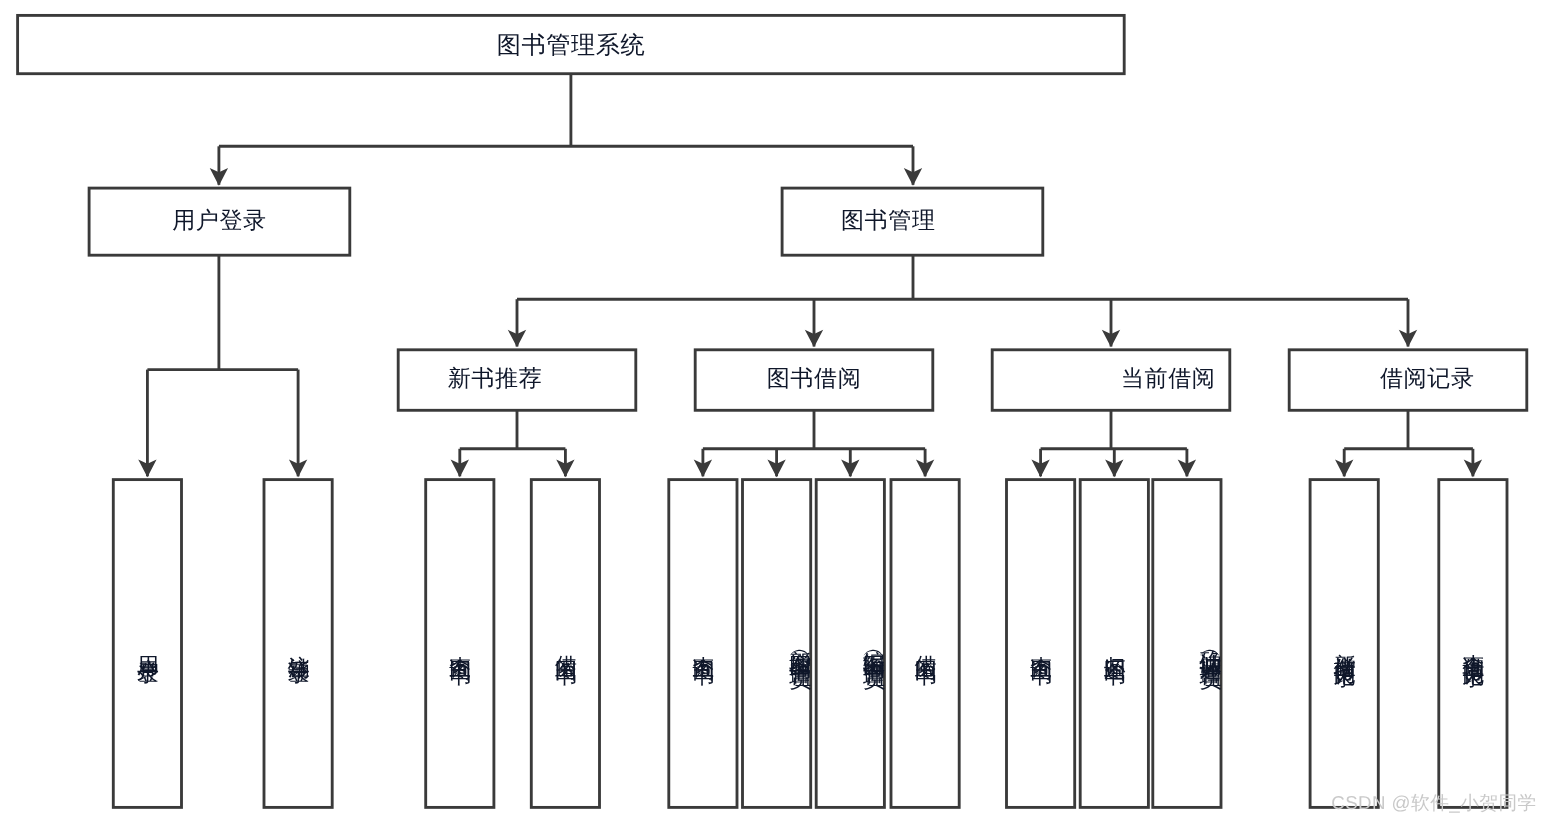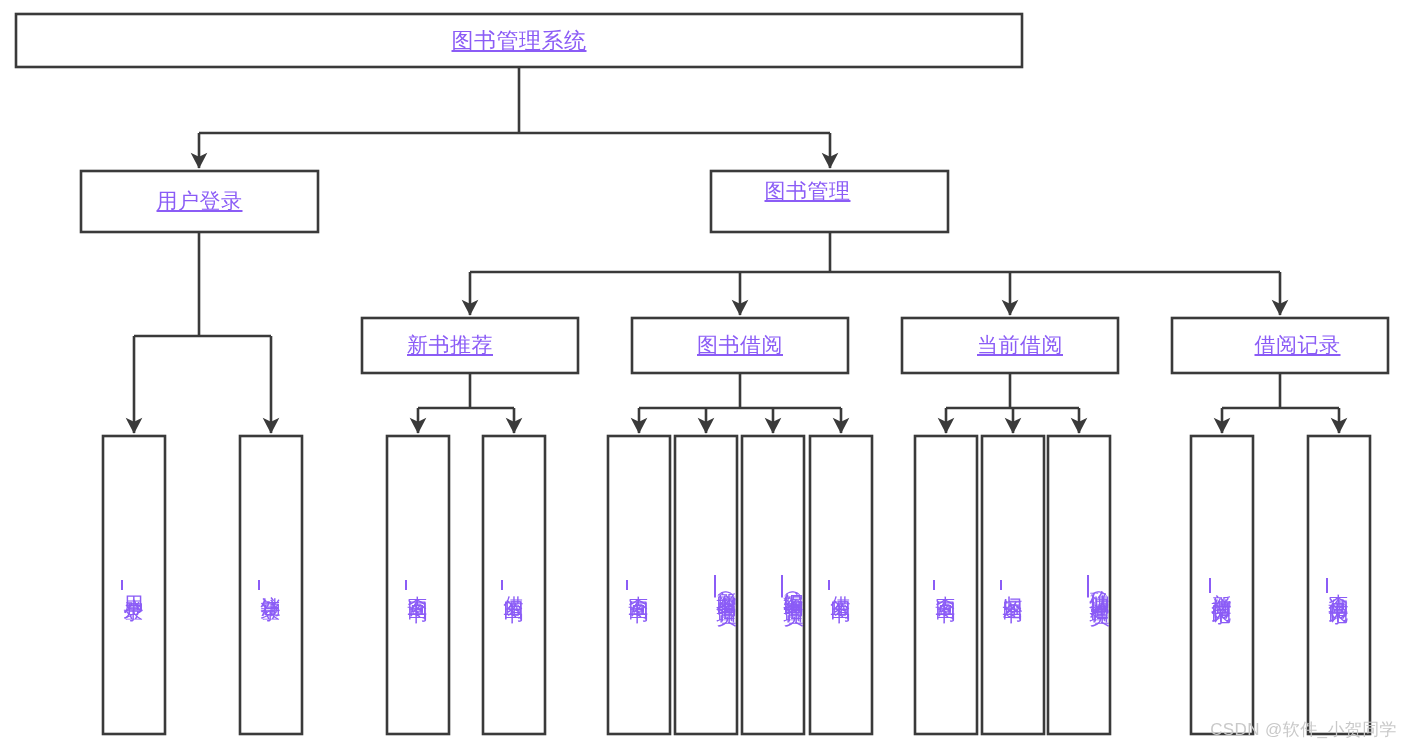--- a/index.html
+++ b/index.html
@@ -45,28 +45,27 @@
   }
   .arrow-head {
     fill: #3a3a3a;
     stroke: none;
   }
   .node-label {
     position: absolute;
     display: flex;
     align-items: center;
     justify-content: center;
-    color: #8b5cf6;
+    color: #0f172a;
     font-family: "Liberation Sans", "DejaVu Sans", sans-serif;
     font-size: 21px;
     line-height: 1.08;
     letter-spacing: 0.5px;
     white-space: nowrap;
     pointer-events: none;
-    text-decoration: underline;
   }
   .node-label.root-label {
     font-size: 22px;
   }
   .node-label.vertical {
     writing-mode: vertical-rl;
     text-orientation: upright;
     font-size: 20px;
     letter-spacing: 2.5px;
     line-height: 1;
@@ -170,25 +169,25 @@
     <rect class="node-box" x="1048" y="436" width="62" height="298"></rect>
 
     <rect class="node-box" x="1191" y="436" width="62" height="298"></rect>
     <rect class="node-box" x="1308" y="436" width="62" height="298"></rect>
 
   </svg>
 
   <div class="node-label root-label" style="left:16px; top:14px; width:1006px; height:53px;">图书管理系统</div>
 
   <div class="node-label" style="left:81px; top:171px; width:237px; height:61px;">用户登录</div>
-  <div class="node-label" style="left:711px; top:161px; width:193px; height:61px;">图书管理</div>
+  <div class="node-label" style="left:711px; top:171px; width:193px; height:61px;">图书管理</div>
 
   <div class="node-label" style="left:362px; top:318px; width:176px; height:55px;">新书推荐</div>
   <div class="node-label" style="left:632px; top:318px; width:216px; height:55px;border-radius:20px;">图书借阅</div>
-  <div class="node-label" style="left:894px; top:318px; width:252px; height:55px;">当前借阅</div>
+  <div class="node-label" style="left:936px; top:318px; width:252px; height:55px;">当前借阅</div>
   <div class="node-label" style="left:1172px; top:318px; width:251px; height:55px;">借阅记录</div>
 
   <div class="node-label vertical centered" style="left:103px; top:436px; width:62px; height:298px;">用户登录</div>
   <div class="node-label vertical centered" style="left:240px; top:436px; width:62px; height:298px;">注销登录</div>
 
   <div class="node-label vertical centered" style="left:387px; top:436px; width:62px; height:298px;">查询图书</div>
   <div class="node-label vertical centered" style="left:483px; top:436px; width:62px; height:298px;">借阅图书</div>
 
   <div class="node-label vertical centered" style="left:608px; top:436px; width:62px; height:298px;">查询图书</div>
   <div class="node-label vertical" style="left:675px; top:436px; width:62px; height:298px;">新增图书（管理员）</div>

